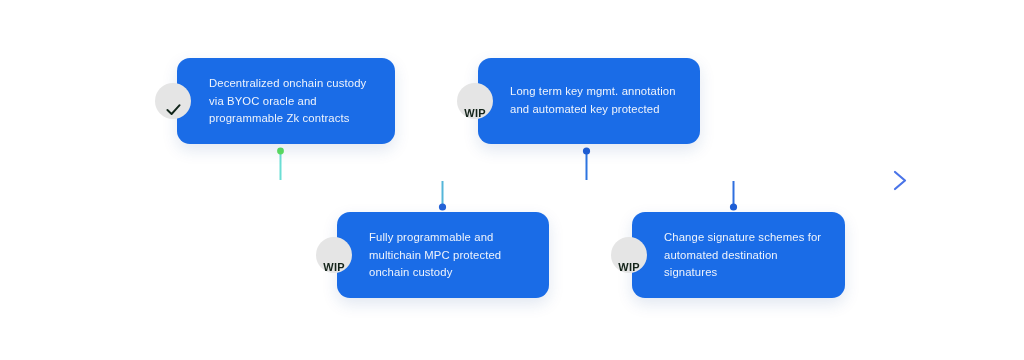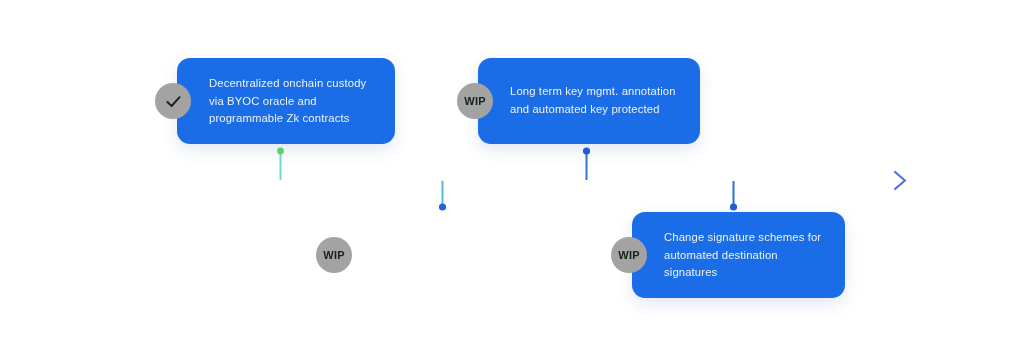--- a/index.html
+++ b/index.html
@@ -50,23 +50,23 @@
     letter-spacing: 0.12px;
     white-space: pre-line;
   }
 
   
   .badge {
     position: absolute;
     width: 36px;
     height: 36px;
     border-radius: 50%;
-    background: #a3a3a3;
+    background: #e5e5e5;
     display: flex;
-    align-items: center;
+    align-items: flex-end;
     justify-content: center;
     z-index: 5;
   }
   .badge-wip {
     color: #14241a;
     font-size: 11px;
     font-weight: bold;
     letter-spacing: 0.2px;
     line-height: 1;
   }
@@ -121,20 +121,25 @@
   </div>
 
   <div class="card" style="left:464px; top:58px; width:222px; height:86px;">
     <div class="card-text">Long term key mgmt. annotation
 and automated key protected</div>
   </div>
   <div class="badge" style="left:443px; top:83px;">
     <span class="badge-wip">WIP</span>
   </div>
 
+  <div class="card" style="left:323px; top:212px; width:212px; height:86px;">
+    <div class="card-text">Fully programmable and
+multichain MPC protected
+onchain custody</div>
+  </div>
   <div class="badge" style="left:302px; top:237px;">
     <span class="badge-wip">WIP</span>
   </div>
 
   <div class="card" style="left:618px; top:212px; width:213px; height:86px;">
     <div class="card-text">Change signature schemes for
 automated destination signatures</div>
   </div>
   <div class="badge" style="left:597px; top:237px;">
     <span class="badge-wip">WIP</span>

